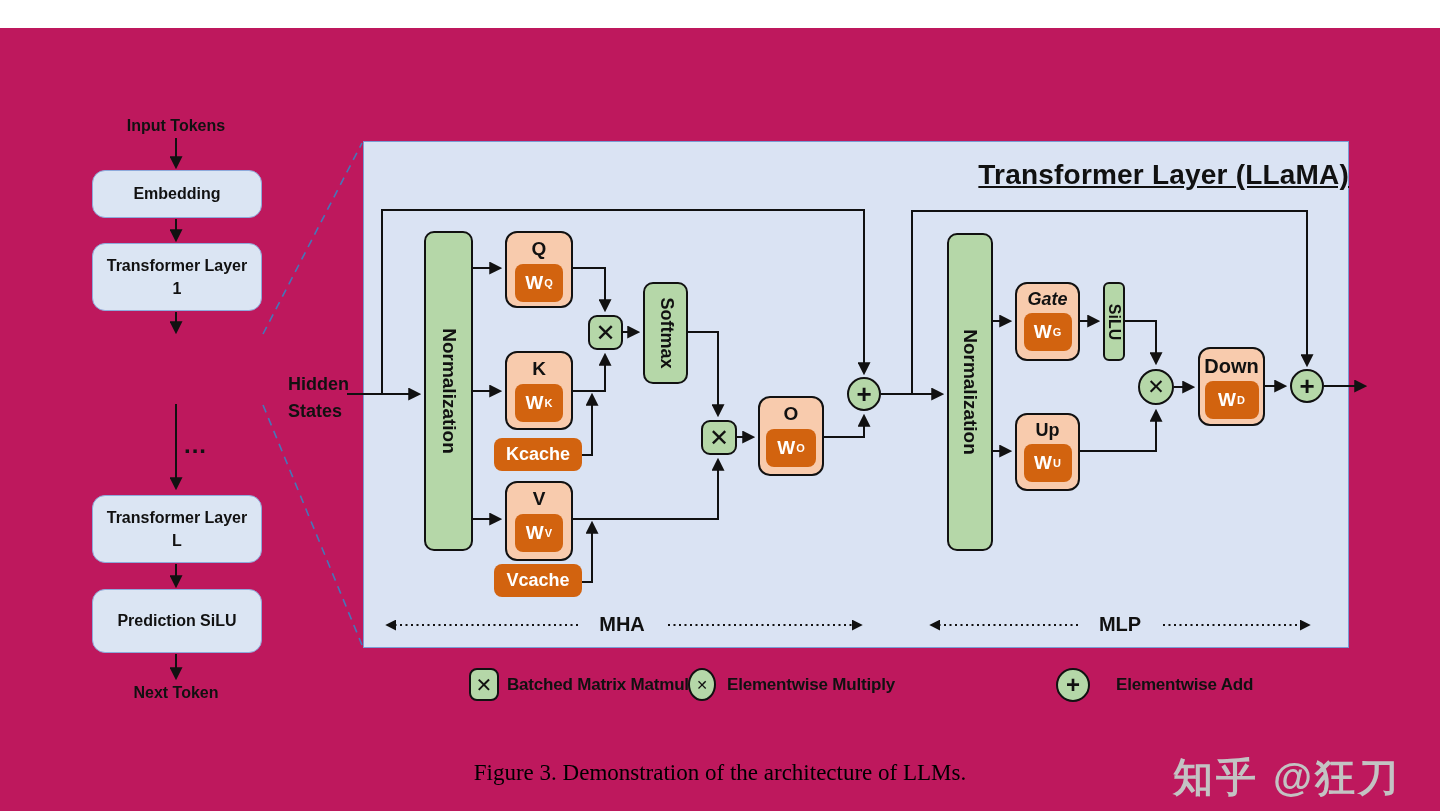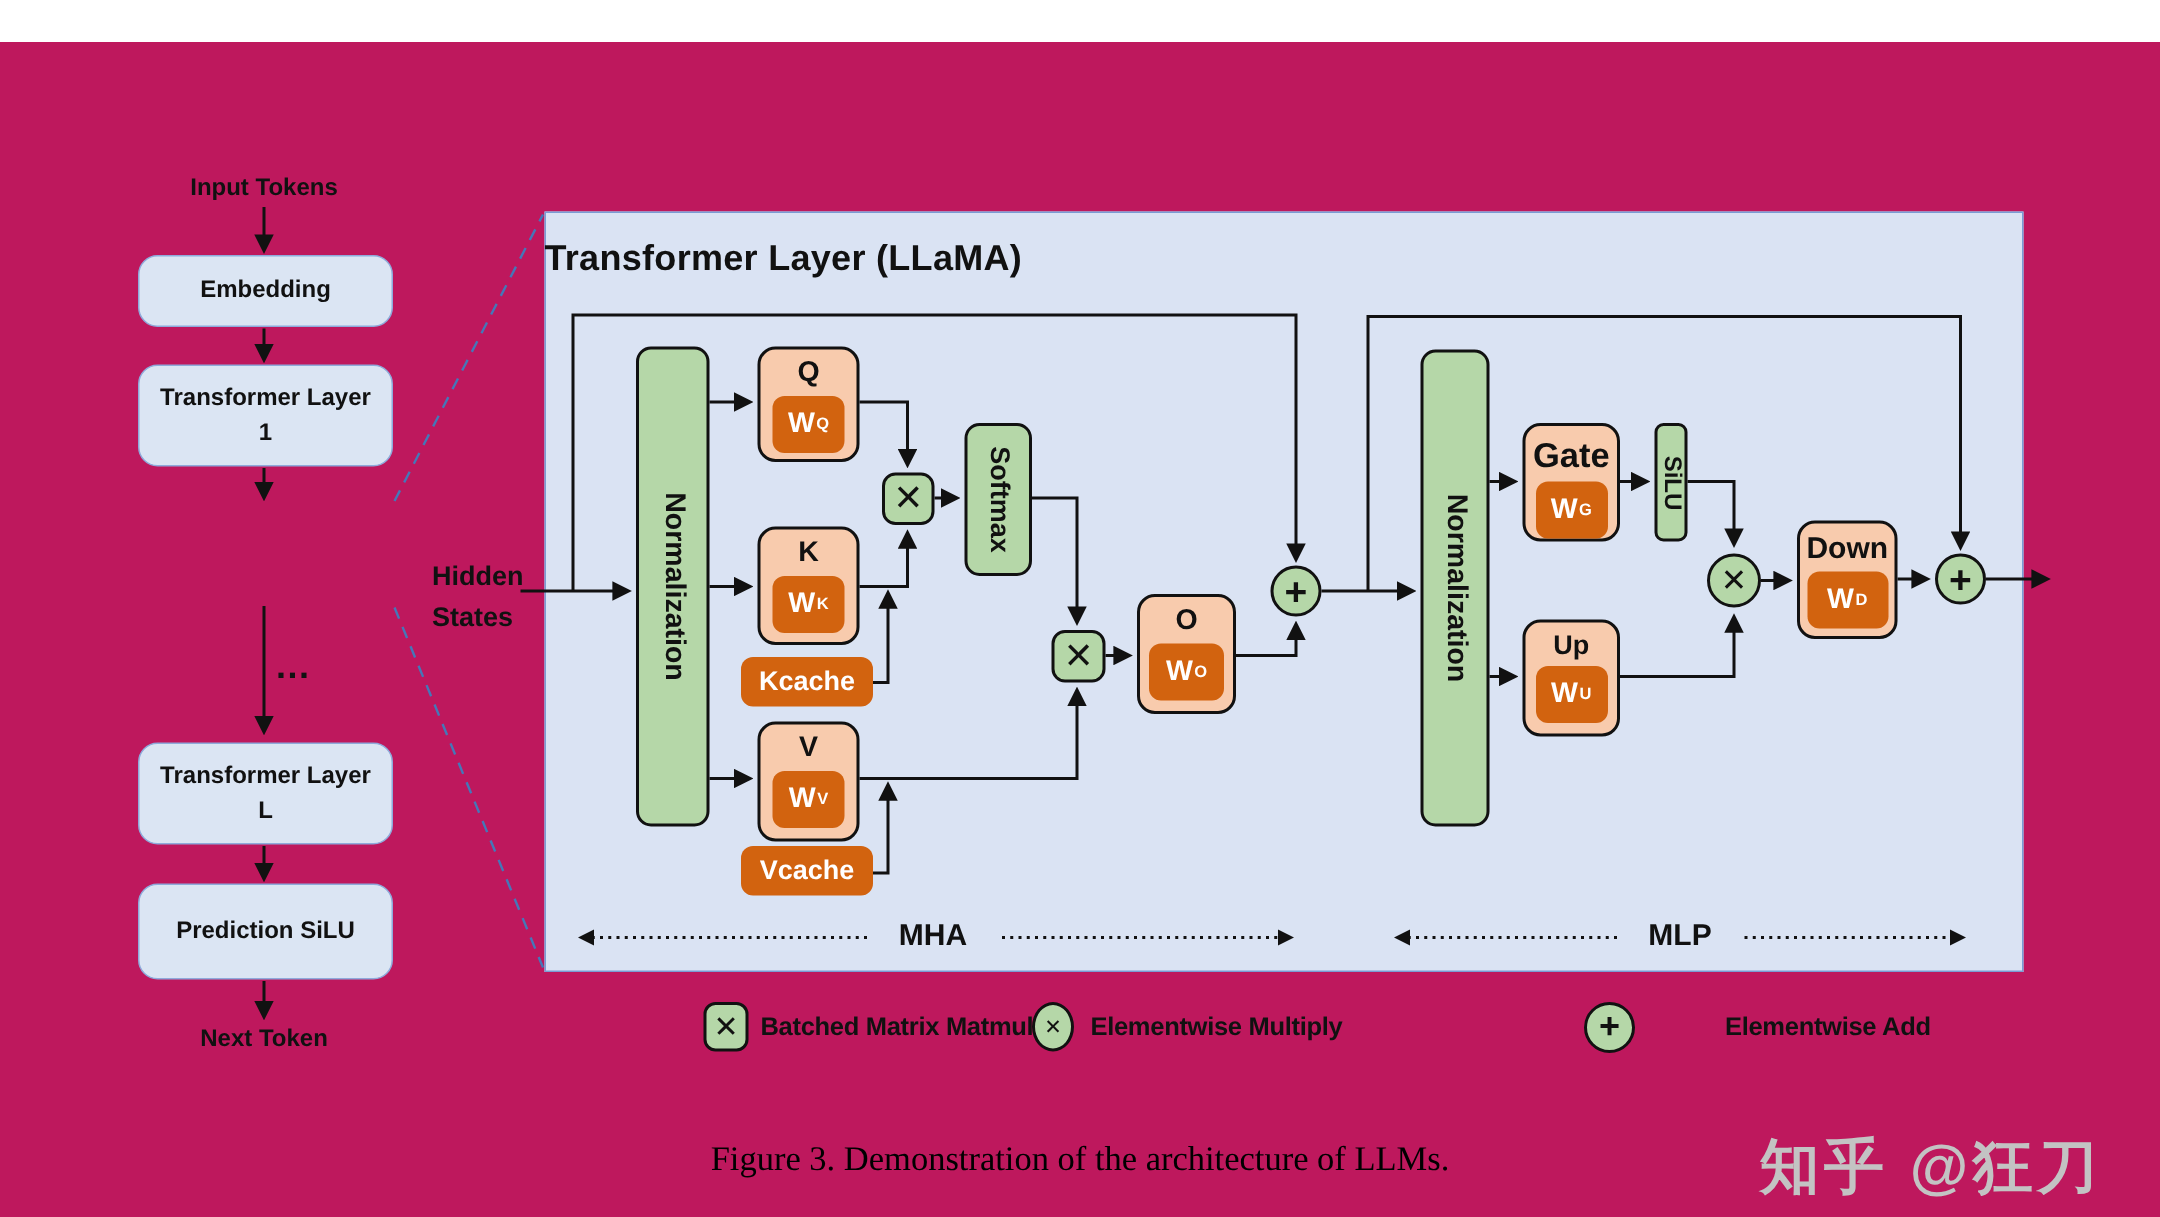--- a/index.html
+++ b/index.html
@@ -13,21 +13,21 @@
           font-family:"Liberation Sans","DejaVu Sans",sans-serif;color:var(--ink);margin-top:28px;}
   .abs{position:absolute;box-sizing:border-box;}
   
   .flow-label{font-weight:bold;font-size:16px;text-align:center;}
   .flow-box{width:170px;background:var(--flow-bg);border:1.5px solid var(--flow-border);
             border-radius:13px;display:flex;align-items:center;justify-content:center;
             text-align:center;font-weight:bold;font-size:16px;line-height:1.45;padding:0 10px;}
   .ellipsis{font-weight:bold;font-size:24px;letter-spacing:1px;}
   
   .panel{background:var(--panel-bg);border:1.5px solid var(--panel-border);}
-  .panel-title{font-weight:bold;font-size:24px;text-align:left;letter-spacing:.2px;}
+  .panel-title{font-weight:bold;font-size:28px;text-align:right;letter-spacing:.2px;text-decoration:underline;}
   
   .gbox{background:var(--green);border:2.5px solid var(--ink);border-radius:10px;}
   .vtext{position:absolute;left:50%;top:50%;transform:translate(-50%,-50%) rotate(90deg);
          white-space:nowrap;font-weight:bold;}
   .opsq{background:var(--green);border:2.5px solid var(--ink);border-radius:9px;
         display:flex;align-items:center;justify-content:center;font-weight:bold;}
   .opcirc{background:var(--green);border:2.5px solid var(--ink);border-radius:50%;
         display:flex;align-items:center;justify-content:center;font-weight:bold;}
   
   .obox{background:var(--peach);border:2.5px solid var(--ink);border-radius:12px;
@@ -161,21 +161,21 @@
         <span>W</span>
         <sub>O</sub>
       </div>
   </div>
   <div class="abs opcirc" style="left:847px;top:349px;width:34px;height:34px;font-size:26px;">+</div>
 
   <div class="abs gbox" style="left:947px;top:205px;width:46px;height:318px;">
     <span class="vtext" style="font-size:19px;">Normalization</span>
   </div>
   <div class="abs obox" style="left:1015px;top:254px;width:65px;height:79px;">
-    <div class="obox-title" style="font-size:23px;">Gate</div>
+    <div class="obox-title" style="font-size:18px;font-style:italic;">Gate</div>
     <div class="wbox">
         <span>W</span>
         <sub>G</sub>
       </div>
   </div>
   <div class="abs gbox" style="left:1103px;top:254px;width:22px;height:79px;border-radius:6px;">
     <span class="vtext" style="font-size:16px;">SiLU</span>
   </div>
   <div class="abs obox" style="left:1015px;top:385px;width:65px;height:78px;">
     <div class="obox-title" style="font-size:18px;">Up</div>
@@ -195,18 +195,18 @@
   <div class="abs opcirc" style="left:1290px;top:341px;width:34px;height:34px;font-size:26px;">+</div>
 
   <div class="abs span-label" style="left:582px;top:585px;width:80px;">MHA</div>
   <div class="abs span-label" style="left:1080px;top:585px;width:80px;">MLP</div>
 
   <div class="abs opsq" style="left:469px;top:640px;width:30px;height:33px;border-radius:8px;font-size:20px;">✕</div>
   <div class="abs legend-label" style="left:507px;top:640px;height:33px;">Batched Matrix Matmul</div>
   <div class="abs opcirc" style="left:688px;top:640px;width:28px;height:33px;font-size:14px;border-width:2px;">✕</div>
   <div class="abs legend-label" style="left:727px;top:640px;height:33px;">Elementwise Multiply</div>
   <div class="abs opcirc" style="left:1056px;top:640px;width:34px;height:34px;font-size:24px;border-width:2px;">+</div>
-  <div class="abs legend-label" style="left:1150px;top:640px;height:33px;">Elementwise Add</div>
+  <div class="abs legend-label" style="left:1116px;top:640px;height:33px;">Elementwise Add</div>
 
   <div class="abs caption" style="left:300px;top:732px;width:840px;">Figure 3. Demonstration of the architecture of LLMs.</div>
   <div class="abs watermark" style="left:1173px;top:722px;">知乎 @狂刀</div>
 
 </div>
 
 </body></html>

